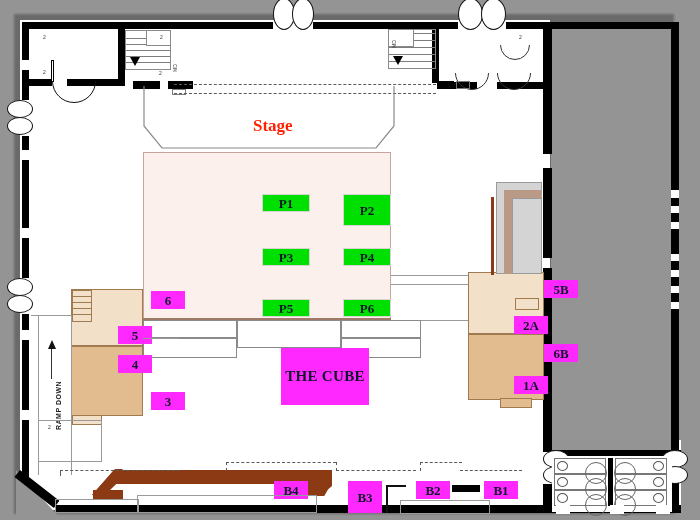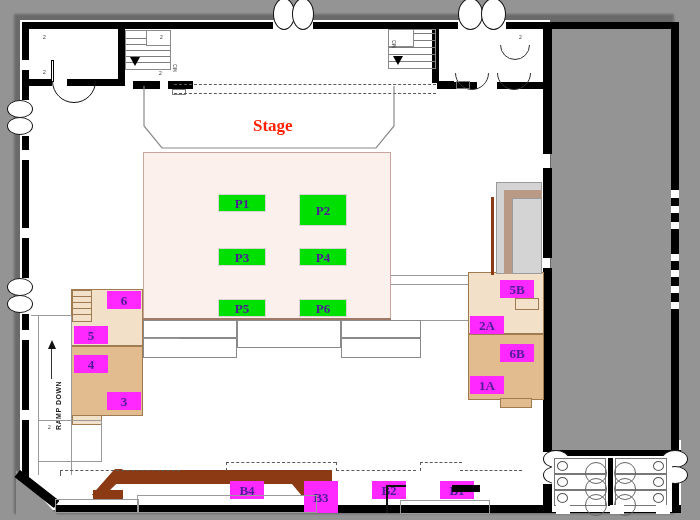--- a/index.html
+++ b/index.html
@@ -13,23 +13,24 @@
   .gray{position:absolute;background:#949494;}
   .thin{position:absolute;border:1px solid #6e6a66;box-sizing:border-box;background:transparent;}
   .hair{position:absolute;background:#6e6a66;}
 
   
   .chip{
     position:absolute;
     display:flex;align-items:center;justify-content:center;
     font-family:"Liberation Serif",serif;
     font-weight:bold;
-    color:#4c1d95;
+    color:#0f172a;
     line-height:1;
     box-sizing:border-box;
+    margin-left:44px;
   }
   .chip.green{background:#00e000;border:1px solid #d8d4d0;font-size:13px;}
   .chip.magenta{background:#ff28ff;font-size:13px;}
   .chip.cube{background:#ff28ff;font-size:15px;letter-spacing:.3px;}
 
   .redtext{
     position:absolute;color:#ff2000;font-weight:bold;
     font-family:"Liberation Serif",serif;
     white-space:nowrap;
   }
@@ -203,20 +204,21 @@
   <div class="chip green" style="left:218px;top:299px;width:48px;height:18px;">P5</div>
   <div class="chip green" style="left:299px;top:299px;width:48px;height:18px;">P6</div>
 
   <div class="thin" style="left:143px;top:320px;width:94px;height:18px;border-color:#8a8a8a;"></div>
   <div class="thin" style="left:143px;top:338px;width:94px;height:20px;border-color:#8a8a8a;"></div>
   <div class="thin" style="left:237px;top:320px;width:104px;height:28px;border-color:#8a8a8a;"></div>
   <div class="thin" style="left:341px;top:320px;width:80px;height:18px;border-color:#8a8a8a;"></div>
   <div class="thin" style="left:341px;top:338px;width:80px;height:20px;border-color:#8a8a8a;"></div>
   <div class="hair" style="left:137px;top:320px;width:6px;height:40px;background:#d8c8bc;"></div>
 
+  <div class="chip cube" style="left:237px;top:348px;width:88px;height:57px;">THE CUBE</div>
 
   <div class="roomA" style="left:71px;top:289px;width:72px;height:57px;"></div>
   <div class="roomB" style="left:71px;top:346px;width:72px;height:70px;"></div>
 
   <div class="thin" style="left:72px;top:290px;width:20px;height:32px;border-color:#a07a50;"></div>
   <div class="hair" style="left:72px;top:296px;width:20px;height:1px;background:#a07a50;"></div>
   <div class="hair" style="left:72px;top:302px;width:20px;height:1px;background:#a07a50;"></div>
   <div class="hair" style="left:72px;top:308px;width:20px;height:1px;background:#a07a50;"></div>
   <div class="hair" style="left:72px;top:314px;width:20px;height:1px;background:#a07a50;"></div>
   <div class="roomA" style="left:72px;top:415px;width:30px;height:10px;"></div>

